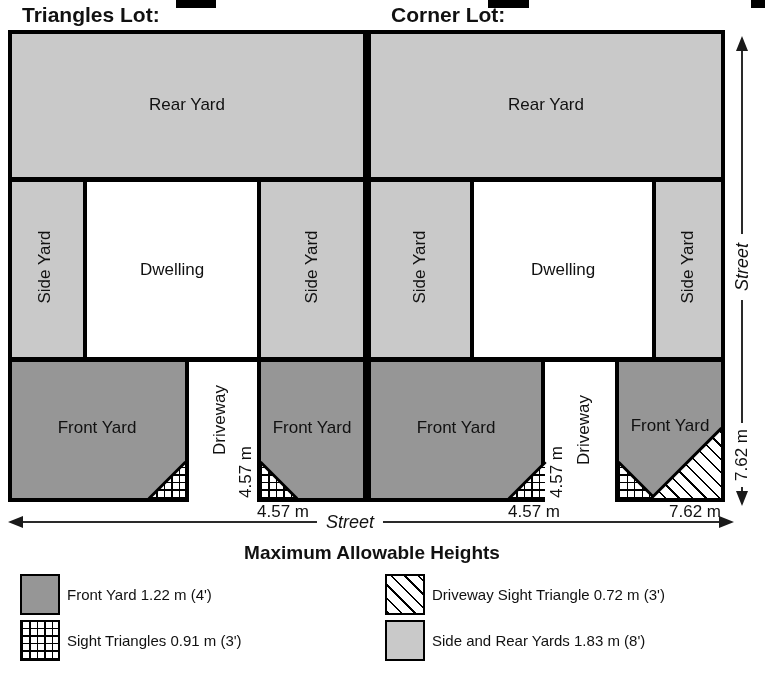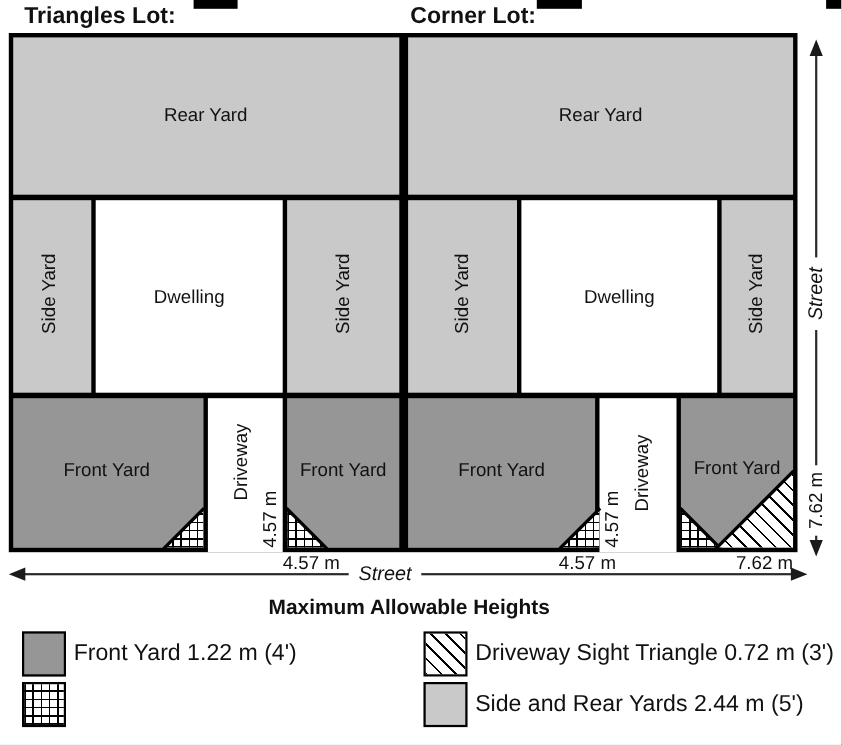--- a/index.html
+++ b/index.html
@@ -51,29 +51,29 @@
   .hyp{position:absolute;height:2.5px;background:#000;}
   .hline{position:absolute;height:2px;background:#2a2a2a;}
   .vline{position:absolute;width:2px;background:#2a2a2a;}
   .ah{position:absolute;width:0;height:0;}
   .ah-left {border-top:6px solid transparent;border-bottom:6px solid transparent;border-right:15px solid #1a1a1a;}
   .ah-right{border-top:6px solid transparent;border-bottom:6px solid transparent;border-left:15px solid #1a1a1a;}
   .ah-up   {border-left:6px solid transparent;border-right:6px solid transparent;border-bottom:15px solid #1a1a1a;}
   .ah-down {border-left:6px solid transparent;border-right:6px solid transparent;border-top:15px solid #1a1a1a;}
   .legend-title{position:absolute;font-weight:bold;font-size:19px;transform:translateX(-50%);white-space:nowrap;}
   .swatch{position:absolute;width:36px;height:37px;border:2px solid #000;box-sizing:content-box;}
-  .legend-text{position:absolute;font-size:21px;transform:translateY(-50%);white-space:nowrap;}
+  .legend-text{position:absolute;font-size:15px;transform:translateY(-50%);white-space:nowrap;}
 </style>
 </head>
 <body>
 
 <div id="canvas" style="--dark: #969696; --light: #c9c9c9; --line: #000000;">
 
   <div class="heading" style="left:22px;top:3px;">Triangles Lot:</div>
-  <div class="heading" style="left:373px;top:3px;">Corner Lot:</div>
+  <div class="heading" style="left:391px;top:3px;">Corner Lot:</div>
 
   <div class="artifact" style="left:176px;top:0;width:40px;height:8px;"></div>
   <div class="artifact" style="left:488px;top:0;width:41px;height:8px;"></div>
   <div class="artifact" style="left:751px;top:0;width:14px;height:8px;"></div>
 
   <div class="base" style="left:8px;top:30px;width:717px;height:472px;"></div>
 
   <div class="region light" style="left:12px;top:34px;width:351px;height:143px;"></div>
   <div class="region light" style="left:12px;top:182px;width:71px;height:175px;"></div>
   <div class="region white" style="left:87px;top:182px;width:170px;height:175px;"></div>
@@ -137,20 +137,21 @@
   <div class="ah ah-down" style="left:736px;top:491px;"></div>
   <div class="street-lbl-v" style="left:742px;top:267px;">Street</div>
   <div class="vdim-gap" style="left:742px;top:455px;">7.62 m</div>
 
   <div class="legend-title" style="left:372px;top:542px;">Maximum Allowable Heights</div>
 
   <div class="swatch dark" style="left:20px;top:574px;"></div>
   <div class="legend-text" style="left:67px;top:594px;">Front Yard 1.22 m (4')</div>
 
   <div class="swatch hatch-x" style="left:20px;top:620px;"></div>
+  <div class="legend-text" style="left:67px;top:640px;">Sight Triangles 0.91 m (3')</div>
 
   <div class="swatch hatch-d" style="left:385px;top:574px;"></div>
   <div class="legend-text" style="left:432px;top:594px;">Driveway Sight Triangle 0.72 m (3')</div>
 
   <div class="swatch light" style="left:385px;top:620px;"></div>
-  <div class="legend-text" style="left:432px;top:640px;">Side and Rear Yards 2.44 m (5')</div>
+  <div class="legend-text" style="left:432px;top:640px;">Side and Rear Yards 1.83 m (8')</div>
 
 </div>
 
 </body></html>

